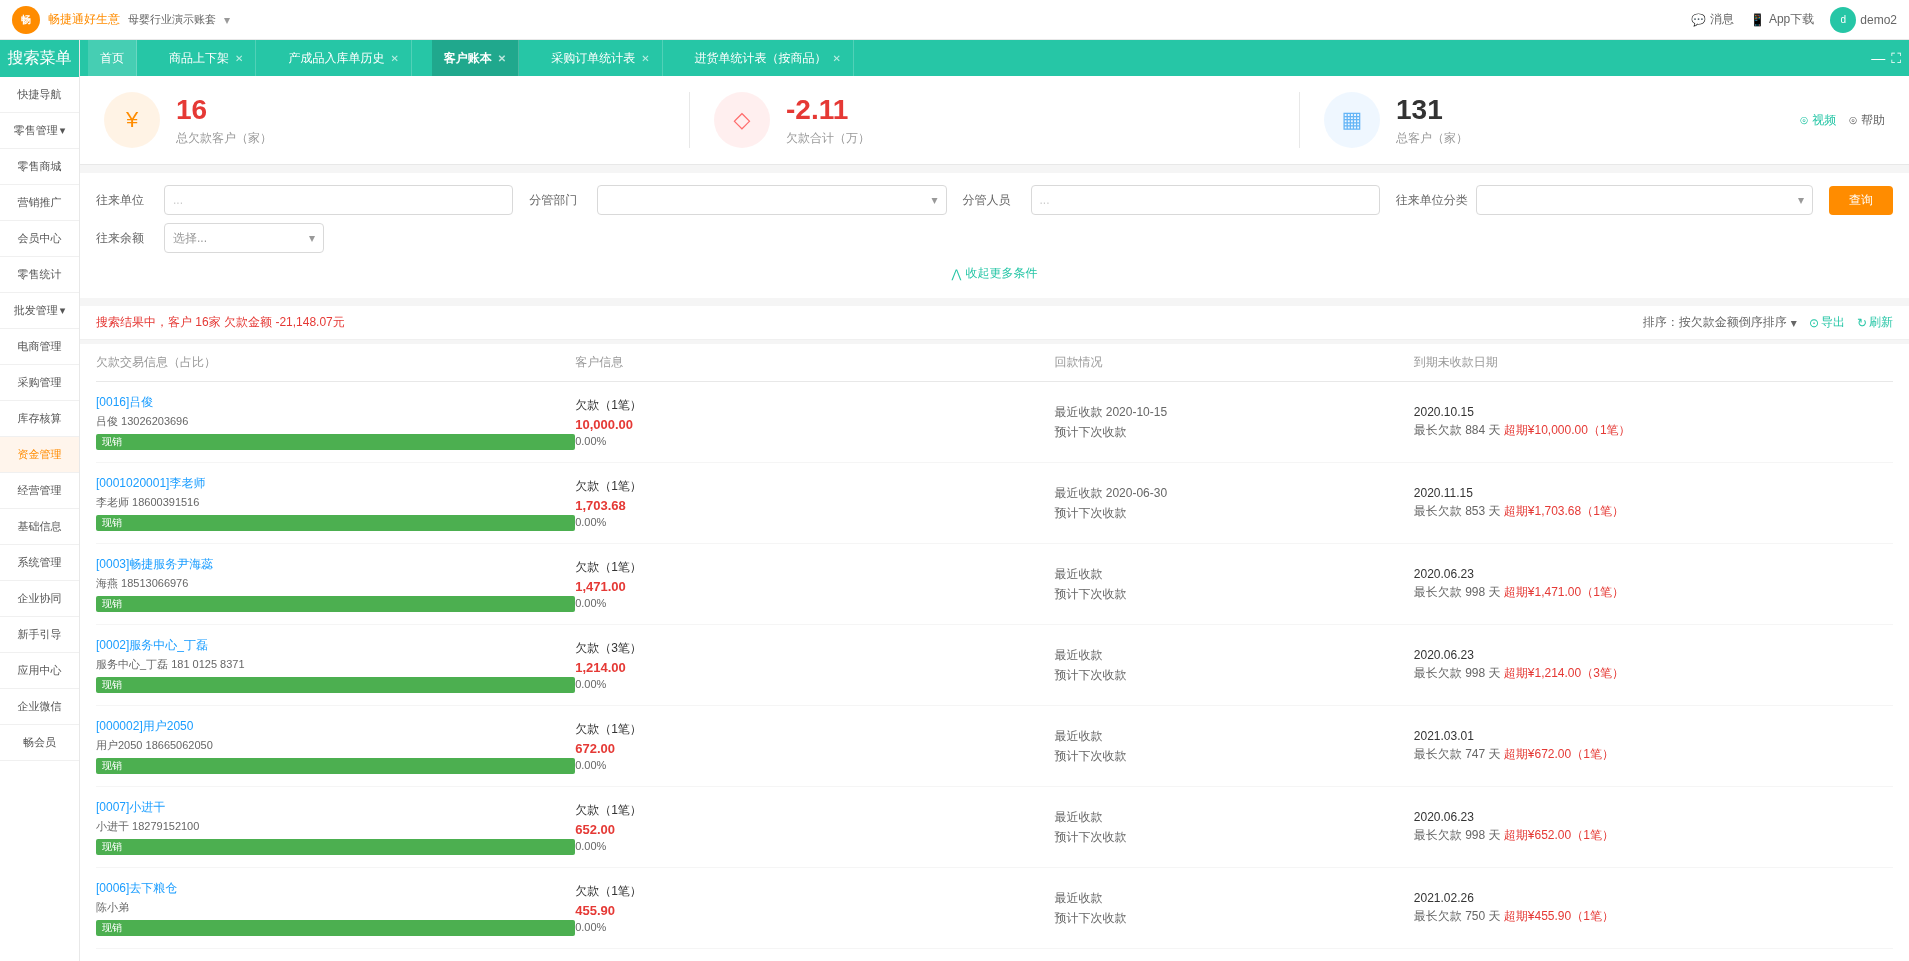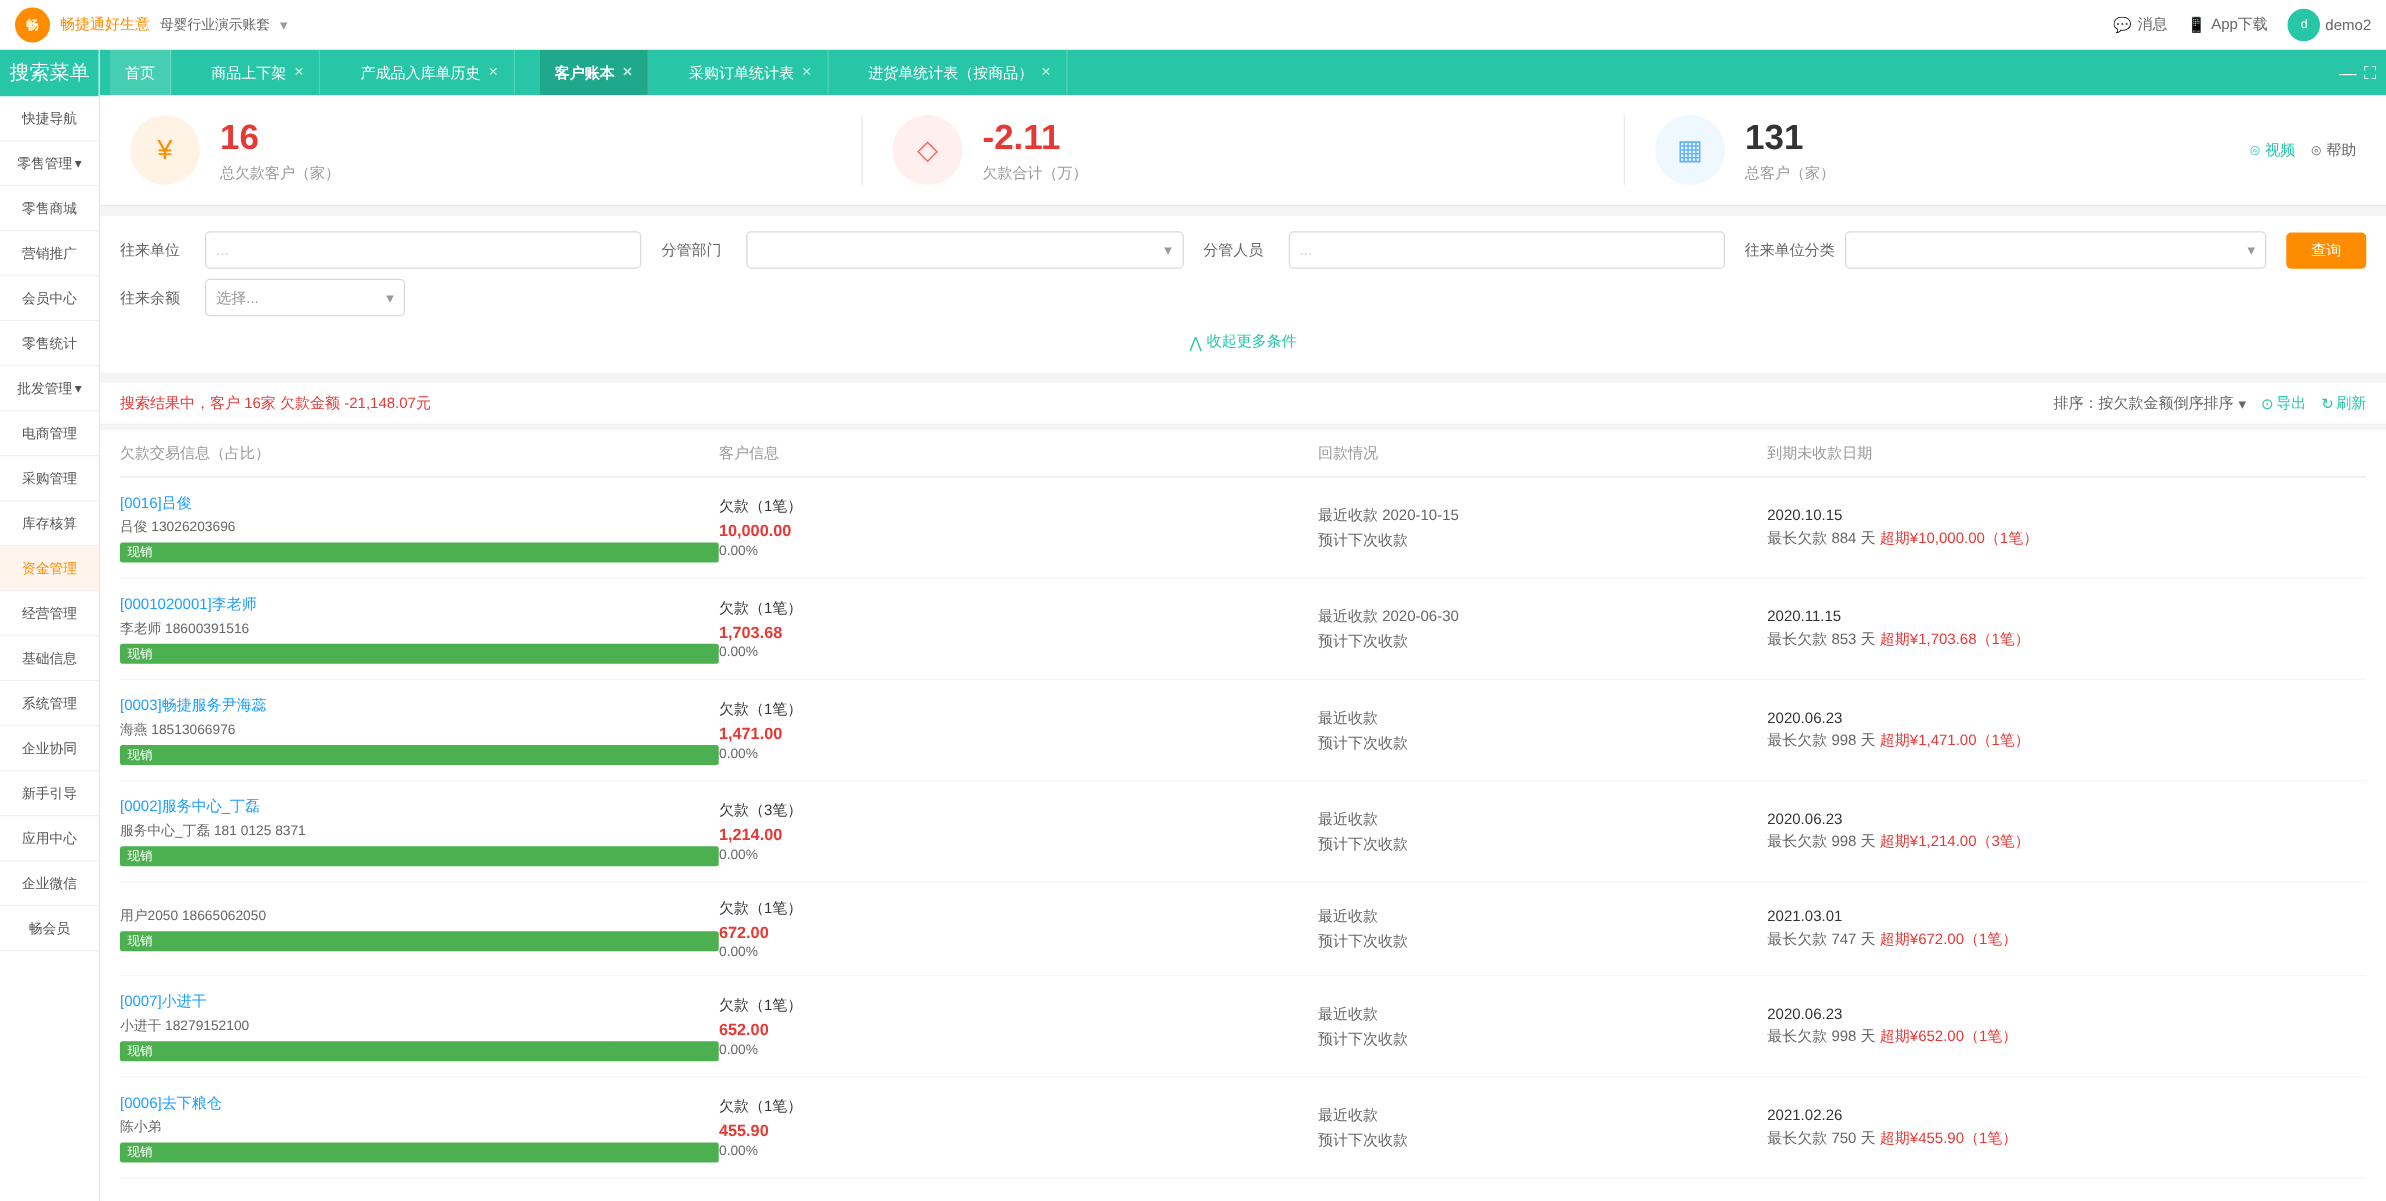--- a/index.html
+++ b/index.html
@@ -359,20 +359,21 @@
             <span>预计下次收款</span>
           </div>
           <div class="overdue-info">
             <span class="overdue-date">2020.06.23</span>
             <span class="overdue-days">最长欠款 998 天 <span class="overdue-link">超期¥1,214.00（3笔）</span></span>
           </div>
         </div>
 
         <div class="table-row">
           <div class="customer-info">
+            <span class="customer-name">[000002]用户2050</span>
             <span class="customer-sub">用户2050 18665062050</span>
             <span class="badge">现销</span>
           </div>
           <div class="debt-info">
             <span class="debt-count">欠款（1笔）</span>
             <span class="debt-amount">672.00</span>
             <span class="debt-percent">0.00%</span>
           </div>
           <div class="return-info">
             <span>最近收款</span>

